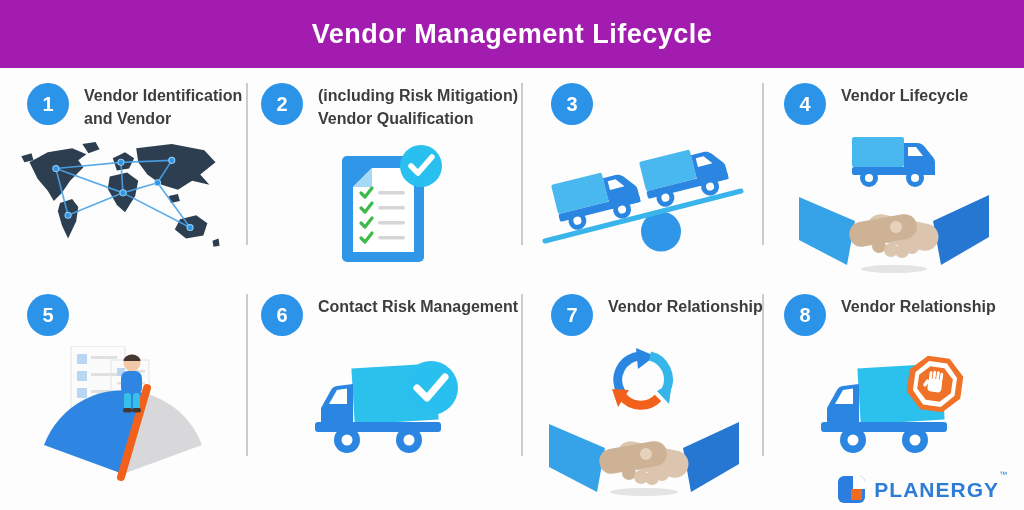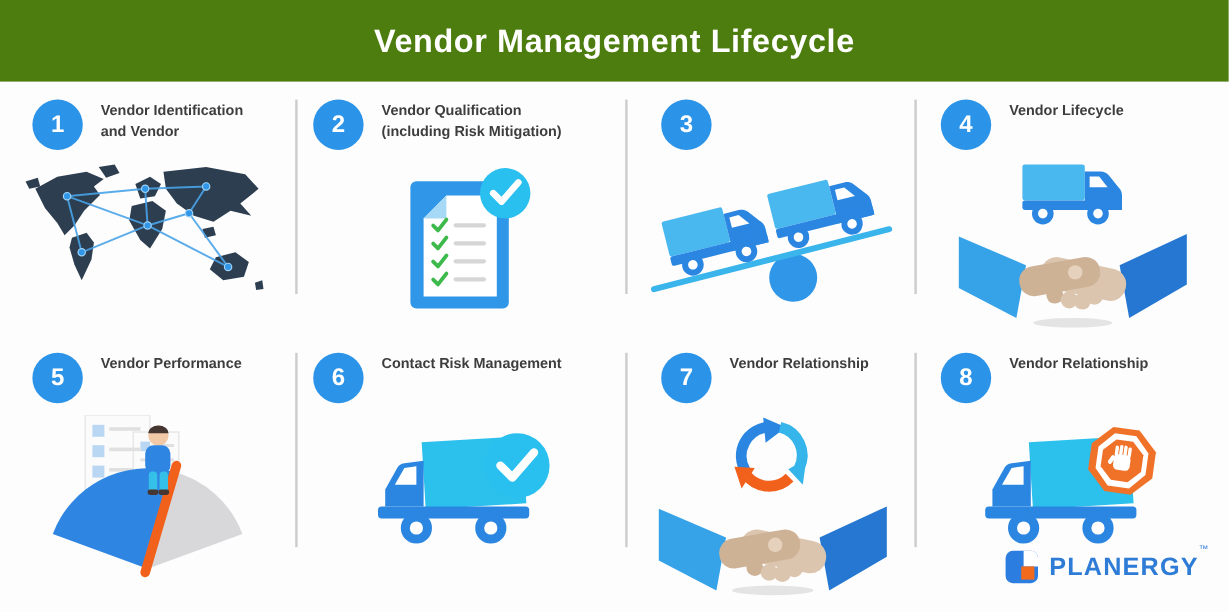--- a/index.html
+++ b/index.html
@@ -1,21 +1,21 @@
 <!DOCTYPE html>
 <html><head>
 <meta charset="utf-8">
 <style>
   html,body{margin:0;padding:0;}
   body{
     width:1024px;height:510px;overflow:hidden;background:#fdfdfd;
     font-family:"Liberation Sans", sans-serif;position:relative;
   }
   .titlebar{
-    height:68px;background:#4d7c0f;display:flex;align-items:center;justify-content:center;
+    height:68px;background:#a21caf;display:flex;align-items:center;justify-content:center;
   }
   .titlebar h1{
     margin:0;color:#ffffff;font-size:27px;font-weight:bold;letter-spacing:.5px;
   }
   .content{padding-top:13px;}
   .grid-row{
     display:grid;grid-template-columns:248px 275px 241px 260px;height:205px;margin-bottom:6px;
   }
   .cell{position:relative;}
   .cell .vdivider{
@@ -25,28 +25,28 @@
   .cell:nth-child(1) .cell-head{padding-left:27px;}
   .cell:nth-child(2) .cell-head{padding-left:13px;}
   .cell:nth-child(3) .cell-head{padding-left:28px;}
   .cell:nth-child(4) .cell-head{padding-left:20px;}
   .badge{
     flex:0 0 auto;width:42px;height:42px;border-radius:50%;background:#2b93e8;
     color:#fff;display:flex;align-items:center;justify-content:center;
     font-size:20px;font-weight:bold;margin-top:2px;
   }
   .label{
-    font-size:12px;font-weight:600;color:#3d3d3d;line-height:1.45;padding-top:3px;
+    font-size:16px;font-weight:600;color:#3d3d3d;line-height:1.45;padding-top:3px;
   }
   .label span{display:block;}
   .cell-icon{
     display:flex;justify-content:center;align-items:flex-start;margin-top:10px;
   }
   .brandmark{
-    position:absolute;right:16px;bottom:24px;display:flex;align-items:center;gap:9px;
+    position:absolute;right:16px;bottom:7px;display:flex;align-items:center;gap:9px;
   }
   .brand-icon{width:27px;height:27px;border-radius:6px;background:#2b7de0;position:relative;}
   .brand-icon .bi-white{
     position:absolute;top:0;right:0;width:12px;height:13px;background:#fff;border-top-right-radius:6px;
   }
   .brand-icon .bi-orange{
     position:absolute;right:3px;bottom:3px;width:11px;height:11px;background:#f26a1b;
   }
   .brand-word{font-size:21px;font-weight:bold;color:#2e7cd6;letter-spacing:1px;}
   .brand-tm{font-size:8px;color:#2e7cd6;vertical-align:top;position:relative;top:-8px;font-weight:normal;}
@@ -144,22 +144,22 @@
           </g>
         </svg>
       </div>
       <div class="vdivider"></div>
     </div>
 
     <div class="cell">
       <div class="cell-head">
         <div class="badge">2</div>
         <div class="label">
+          <span>(including Risk Mitigation)</span>
           <span>Vendor Qualification</span>
-          <span>(including Risk Mitigation)</span>
         </div>
       </div>
       <div class="cell-icon">
         <svg width="124" height="126" viewBox="0 0 124 126">
           <rect x="18" y="16" width="82" height="106" rx="5" fill="#2f96e8"></rect>
           <path d="M48,28 H90 V112 H29 V47 Z" fill="#ffffff"></path>
           <polygon points="48,28 29,47 48,47" fill="#a6d9f5"></polygon>
           <g stroke="#3eb94b" stroke-width="3.2" fill="none" stroke-linecap="round" stroke-linejoin="round">
             <path d="M37,53 l4,4 7,-9"></path>
               <path d="M37,68 l4,4 7,-9"></path>
@@ -216,24 +216,20 @@
         </svg>
       </div>
     </div>
   </div>
 
   <div class="grid-row">
 
     <div class="cell">
       <div class="cell-head">
         <div class="badge">5</div>
-        <div class="label">
-          <span>Vendor Performance</span>
-          <span></span>
-        </div>
       </div>
       <div class="cell-icon">
         <svg width="186" height="142" viewBox="0 0 186 142">
           <rect x="40" y="0" width="54" height="82" fill="#fbfbfb" stroke="#e3e3e3"></rect>
           <rect x="80" y="14" width="38" height="68" fill="#fbfbfb" stroke="#e3e3e3"></rect>
           <g fill="#b9d7f2">
             <rect x="46" y="8" width="10" height="10"></rect>
               <rect x="46" y="25" width="10" height="10"></rect>
             <rect x="46" y="42" width="10" height="10"></rect>
               <rect x="86" y="22" width="8" height="8"></rect>

